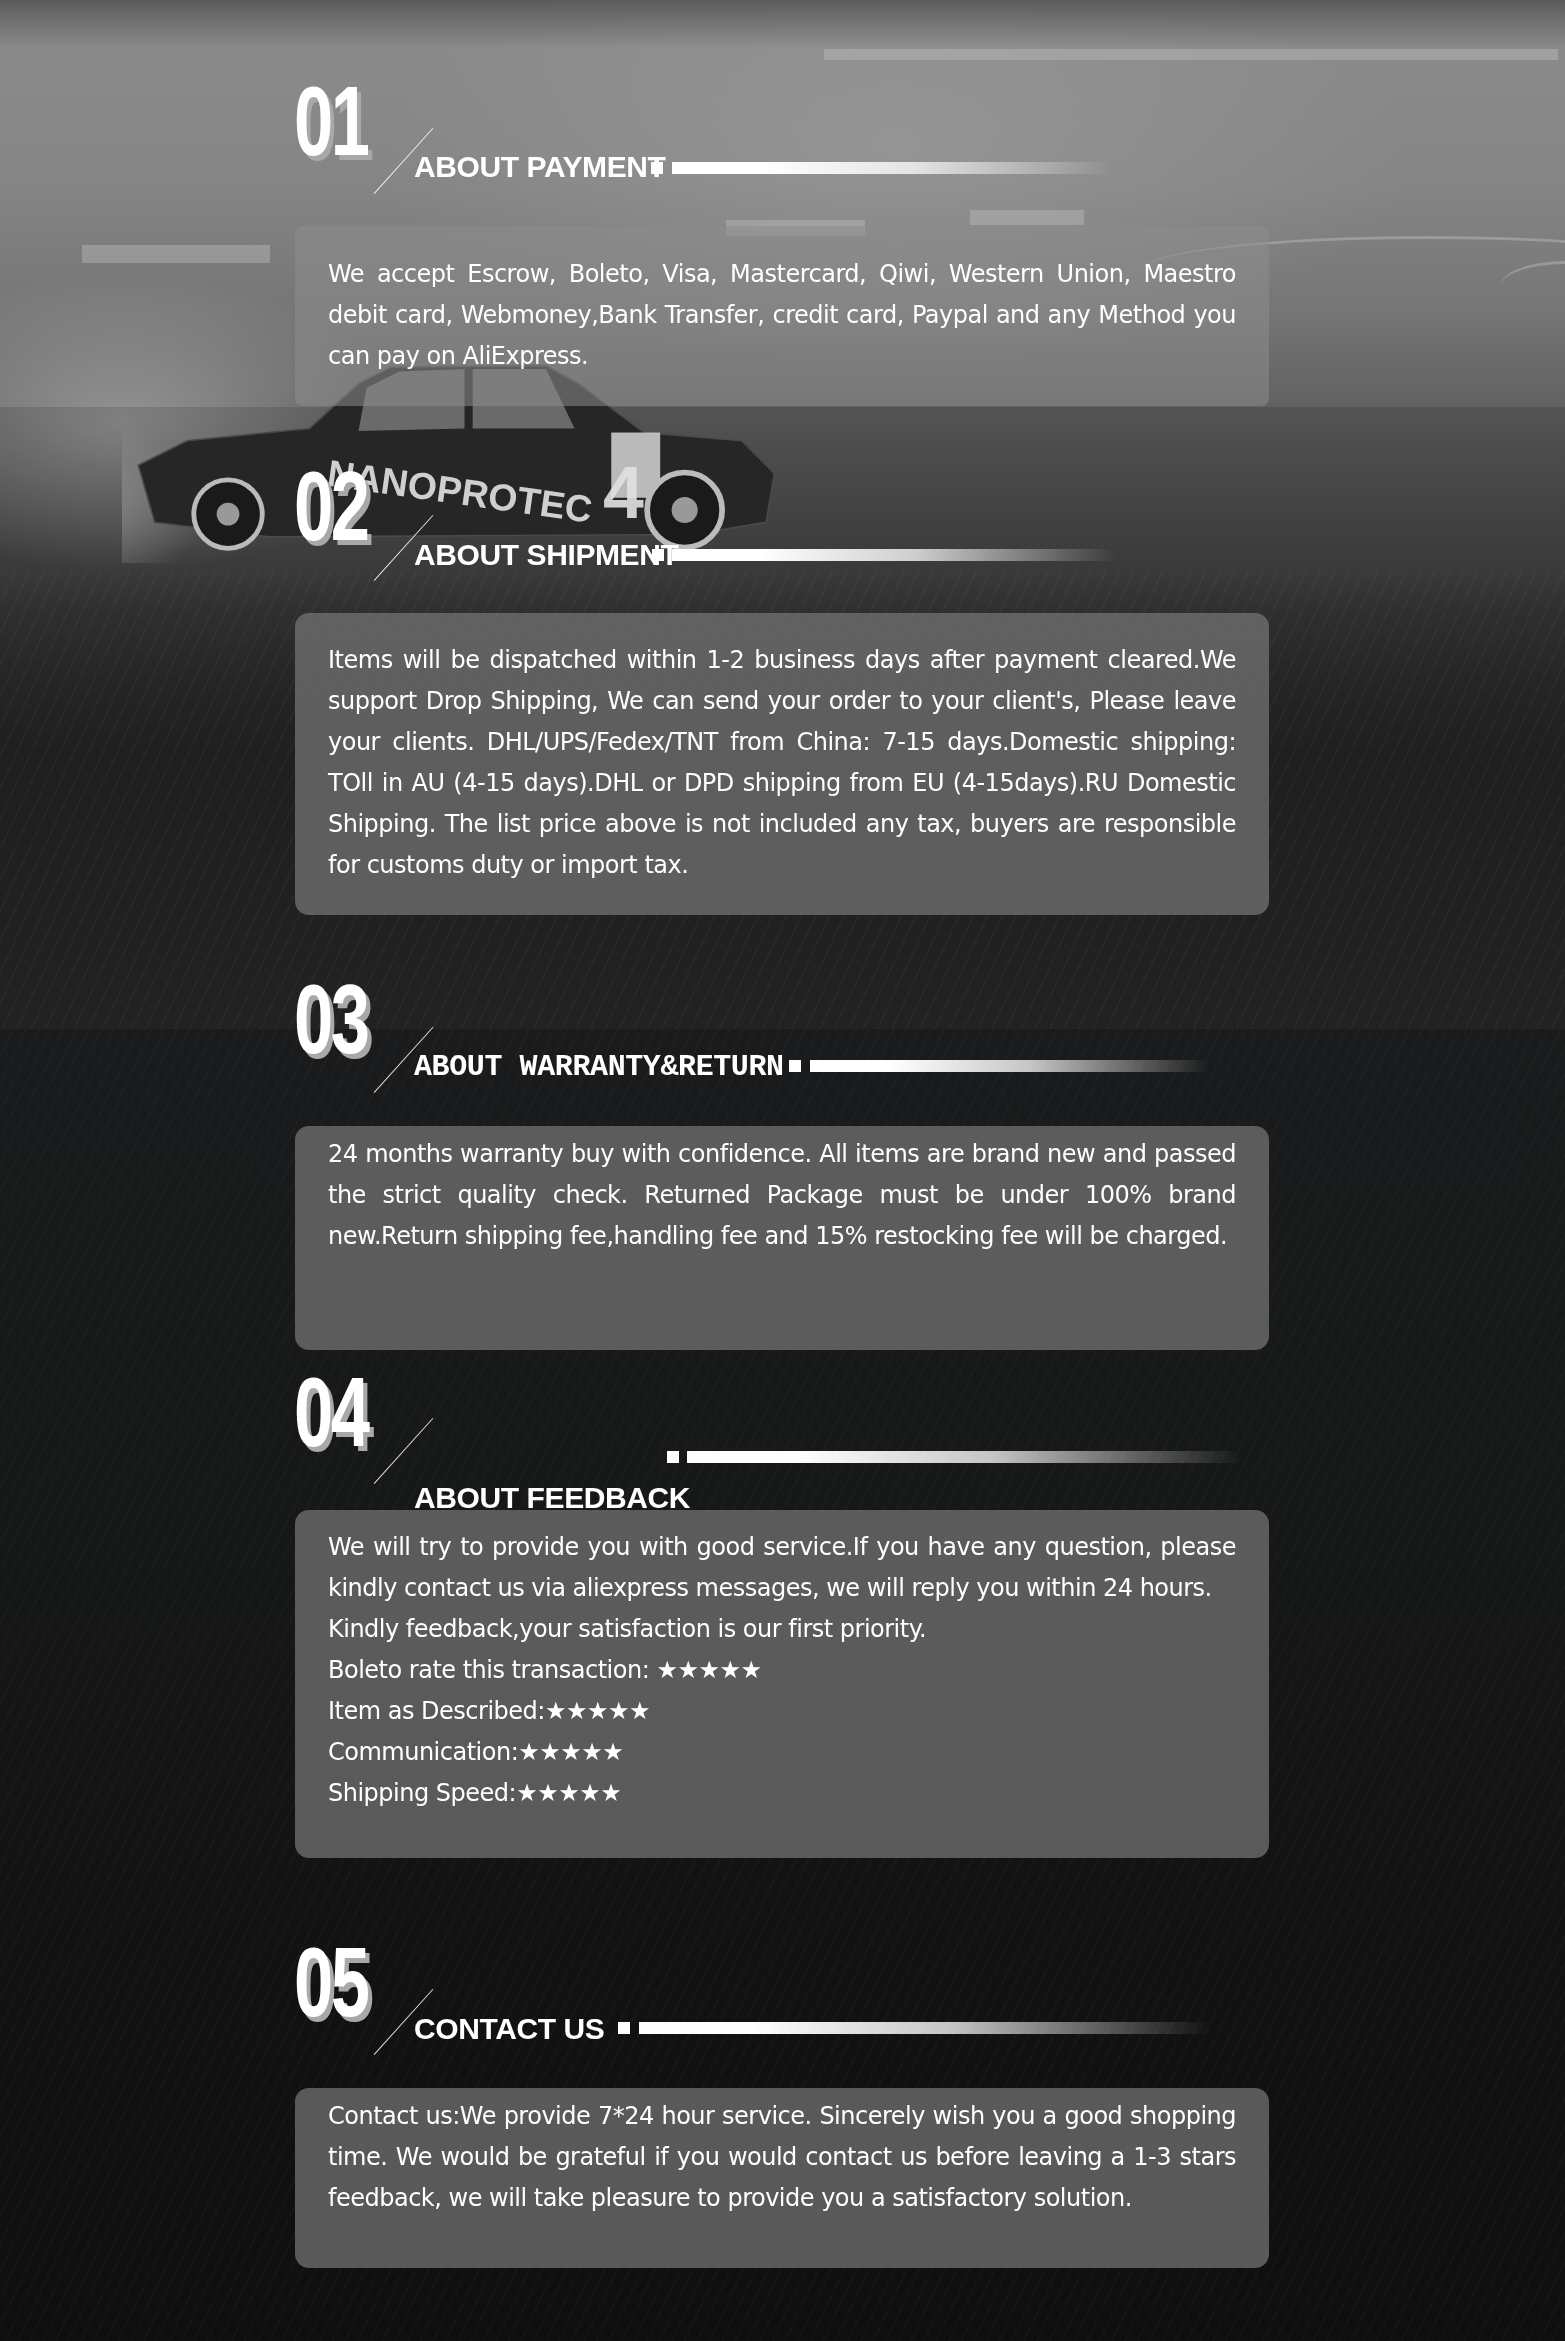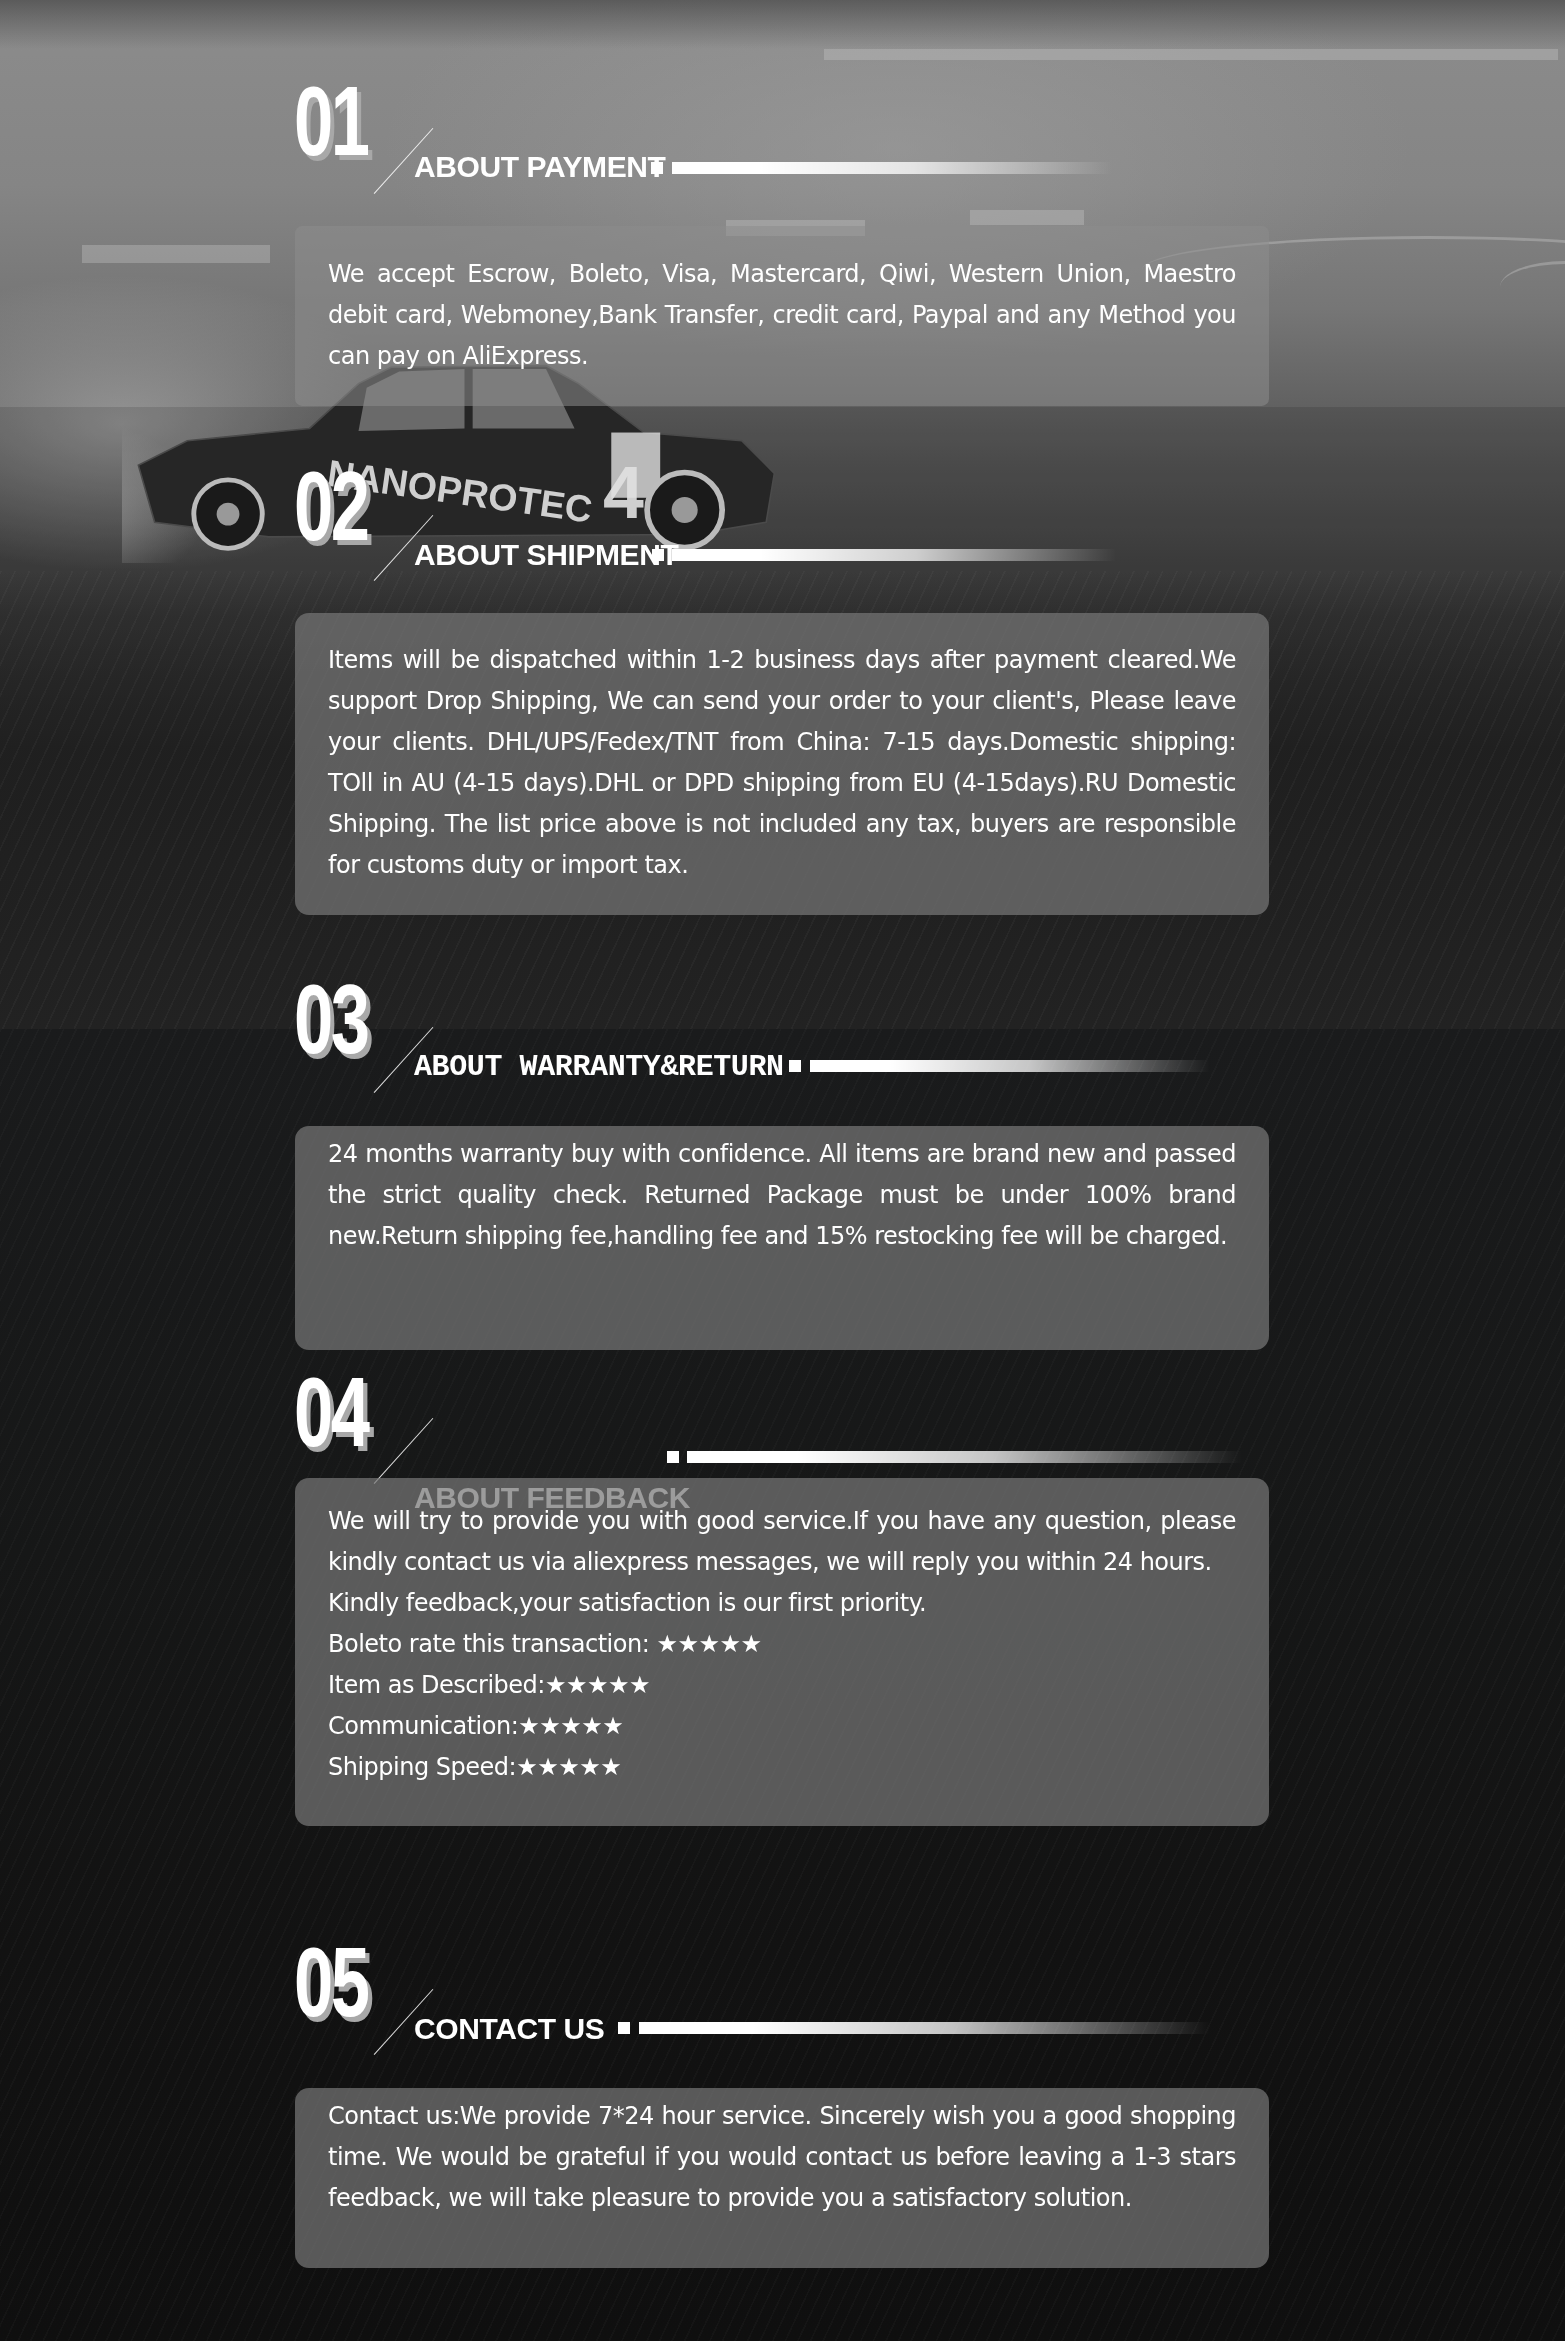--- a/index.html
+++ b/index.html
@@ -153,21 +153,21 @@
     <p class="card-text">24 months warranty buy with confidence. All items are brand new and passed the strict quality check. Returned Package must be under 100% brand new.Return shipping fee,handling fee and 15% restocking fee will be charged.</p>
   </div>
 </div>
 
 <div>
   <div class="section-num" style="top:1363px;">04</div>
   <div class="slash" style="left:403px;top:1407px;"></div>
   <div class="section-title" style="top:1443px;margin-top:40px;">ABOUT FEEDBACK</div>
   <div class="deco-square" style="left:667px;top:1451px;"></div>
   <div class="deco-bar" style="left:687px;top:1451px;width:555px;"></div>
-  <div class="card dark" style="top:1478px;height:348px;padding-top:23px;">
+  <div class="card dark" style="top:1510px;height:348px;padding-top:17px;">
     <p class="card-text">We will try to provide you with good service.If you have any question, please kindly contact us via aliexpress messages, we will reply you within 24 hours.</p>
     <span class="card-line">Kindly feedback,your satisfaction is our first priority.</span>
     <span class="card-line">Boleto rate this transaction: ★★★★★</span>
     <span class="card-line">Item as Described:★★★★★</span>
     <span class="card-line">Communication:★★★★★</span>
     <span class="card-line">Shipping Speed:★★★★★</span>
   </div>
 </div>
 
 <div>

